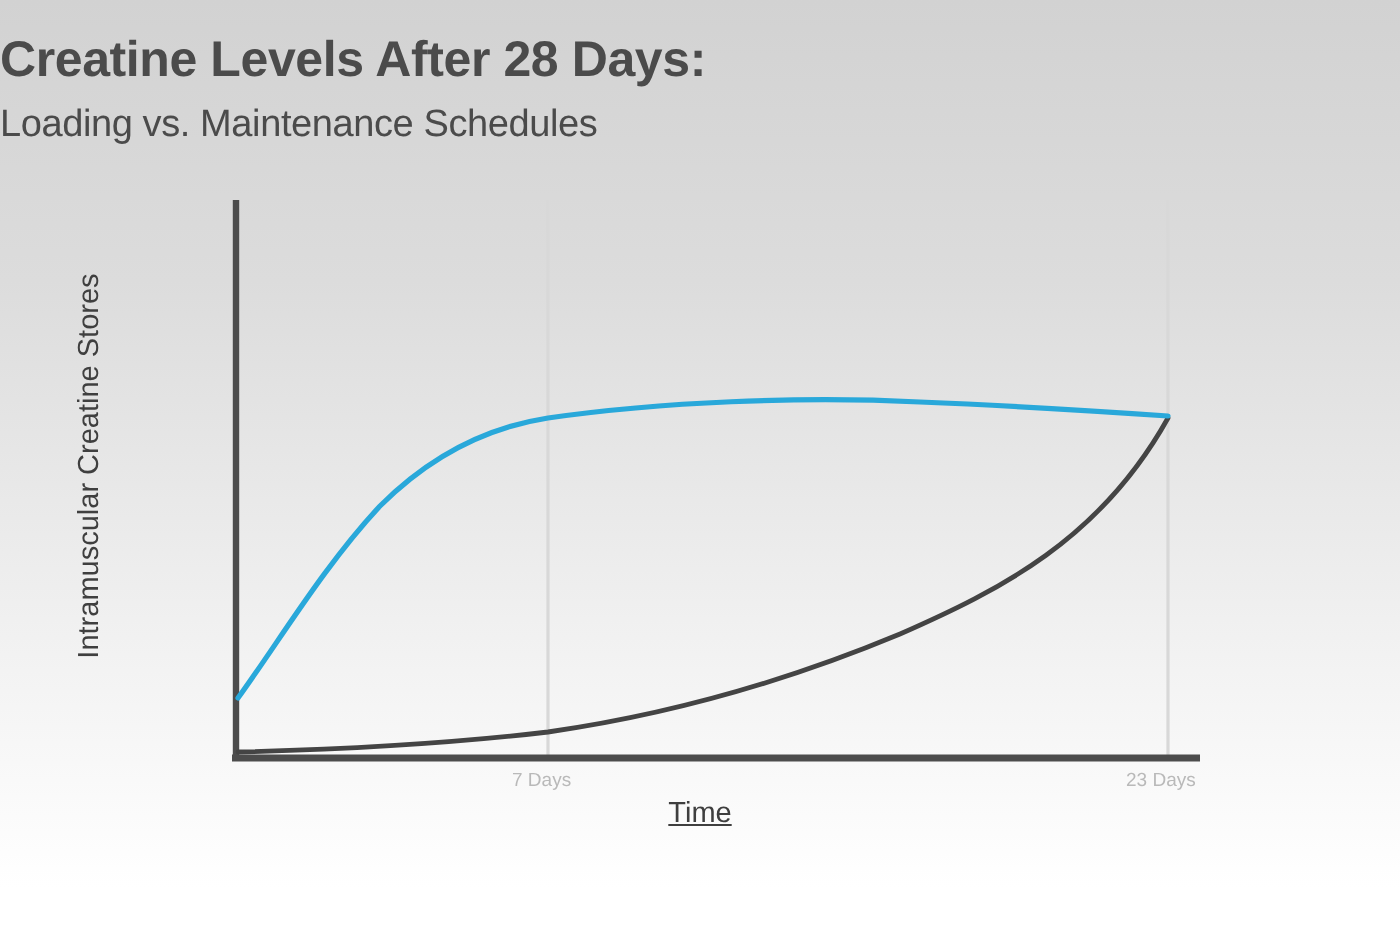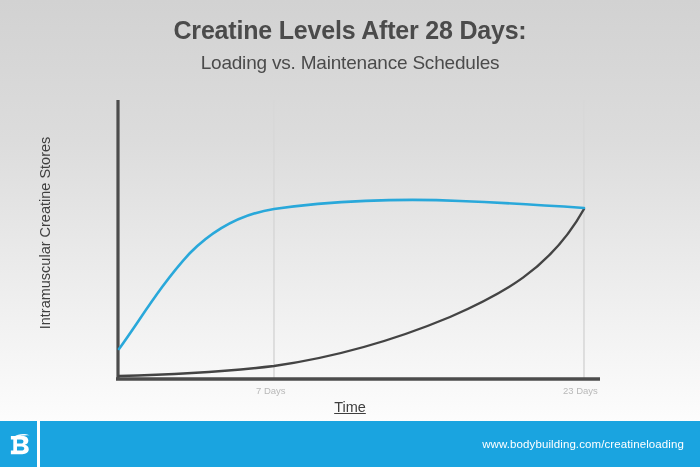--- a/index.html
+++ b/index.html
@@ -11,21 +11,20 @@
   }
   #root {
     position:relative;
     width:700px; height:467px;
     background:linear-gradient(to bottom, #d2d2d2 0%, #dcdcdc 30%, #f2f2f2 70%, #ffffff 95%, #ffffff 100%);
   }
 
   
   #title-block {
     position:absolute; left:0; top:14px; width:700px;
-    text-align:center;
     color:#4b4b4b;
   }
   #title-line-1 {
     font-size:25px; font-weight:bold; line-height:32px;
     letter-spacing:-0.2px;
   }
   #title-line-2 {
     font-size:19px; font-weight:normal; line-height:34px;
     letter-spacing:-0.2px;
   }
@@ -120,29 +119,14 @@
     </svg>
 
     <div id="y-axis-title">Intramuscular Creatine Stores</div>
   </div>
 
   <div id="tick-7days" class="tick-label">7 Days</div>
   <div id="tick-28days" class="tick-label">23 Days</div>
 
   <div id="x-axis-title">Time</div>
 
-  <div id="footer">
-    <div id="logo-cell">
-      <svg width="26" height="26" viewBox="0 0 64 64">
-        <g fill="#ffffff">
-          <path d="M12 12 L40 12 C50 12 55 17 55 24 C55 29 51 33 46 34 C52 35 56 39 56 45
-                   C56 52 50 57 40 57 L12 57 L12 48 L18 48 L18 21 L12 21 Z
-                   M27 21 L27 31 L37 31 C41 31 43 29 43 26 C43 23 41 21 37 21 Z
-                   M27 38 L27 48 L38 48 C42 48 45 46 45 43 C45 40 42 38 38 38 Z"></path>
-          <path d="M20 14 C30 6 48 6 58 11 C50 10 34 11 24 17 Z" opacity="0.95"></path>
-        </g>
-      </svg>
-    </div>
-    <div id="logo-divider"></div>
-    <div id="footer-url">www.bodybuilding.com/creatineloading</div>
-  </div>
 
 </div>
 
 </body></html>

